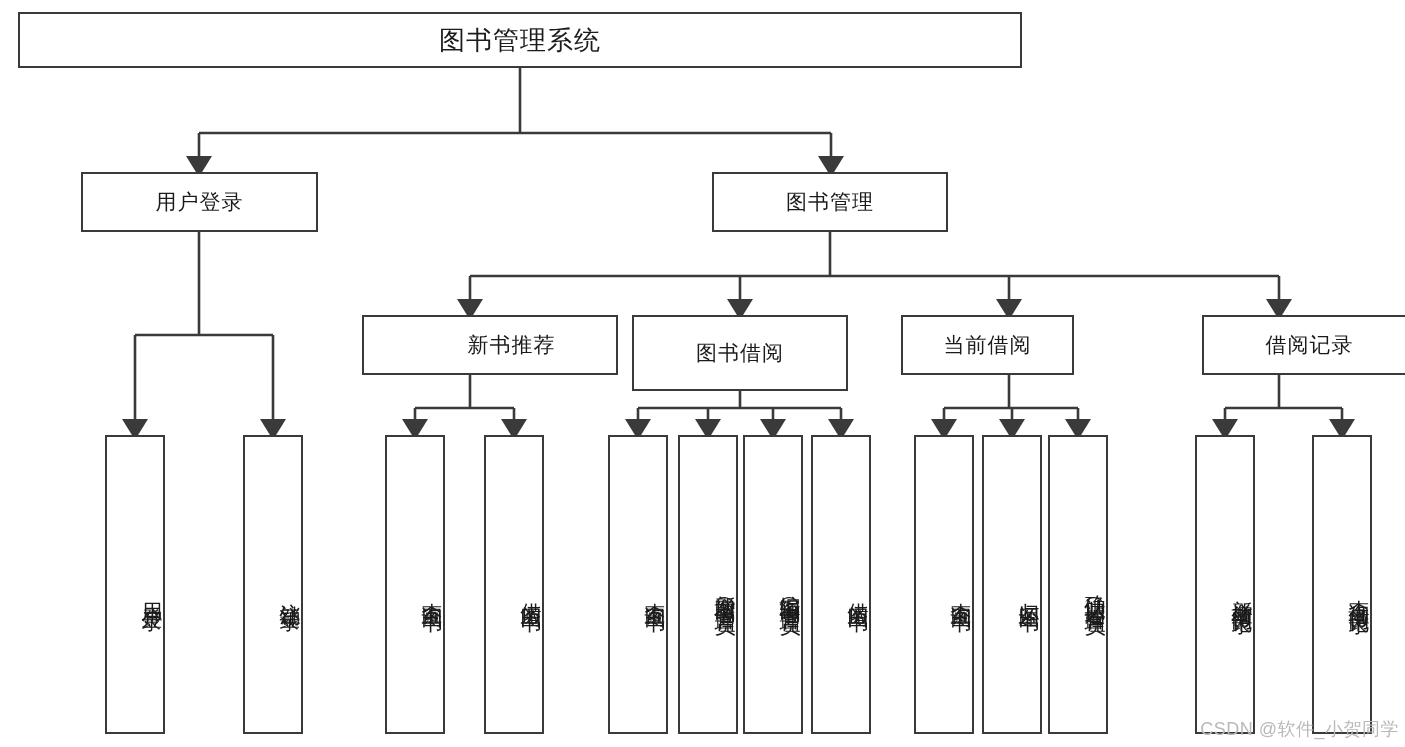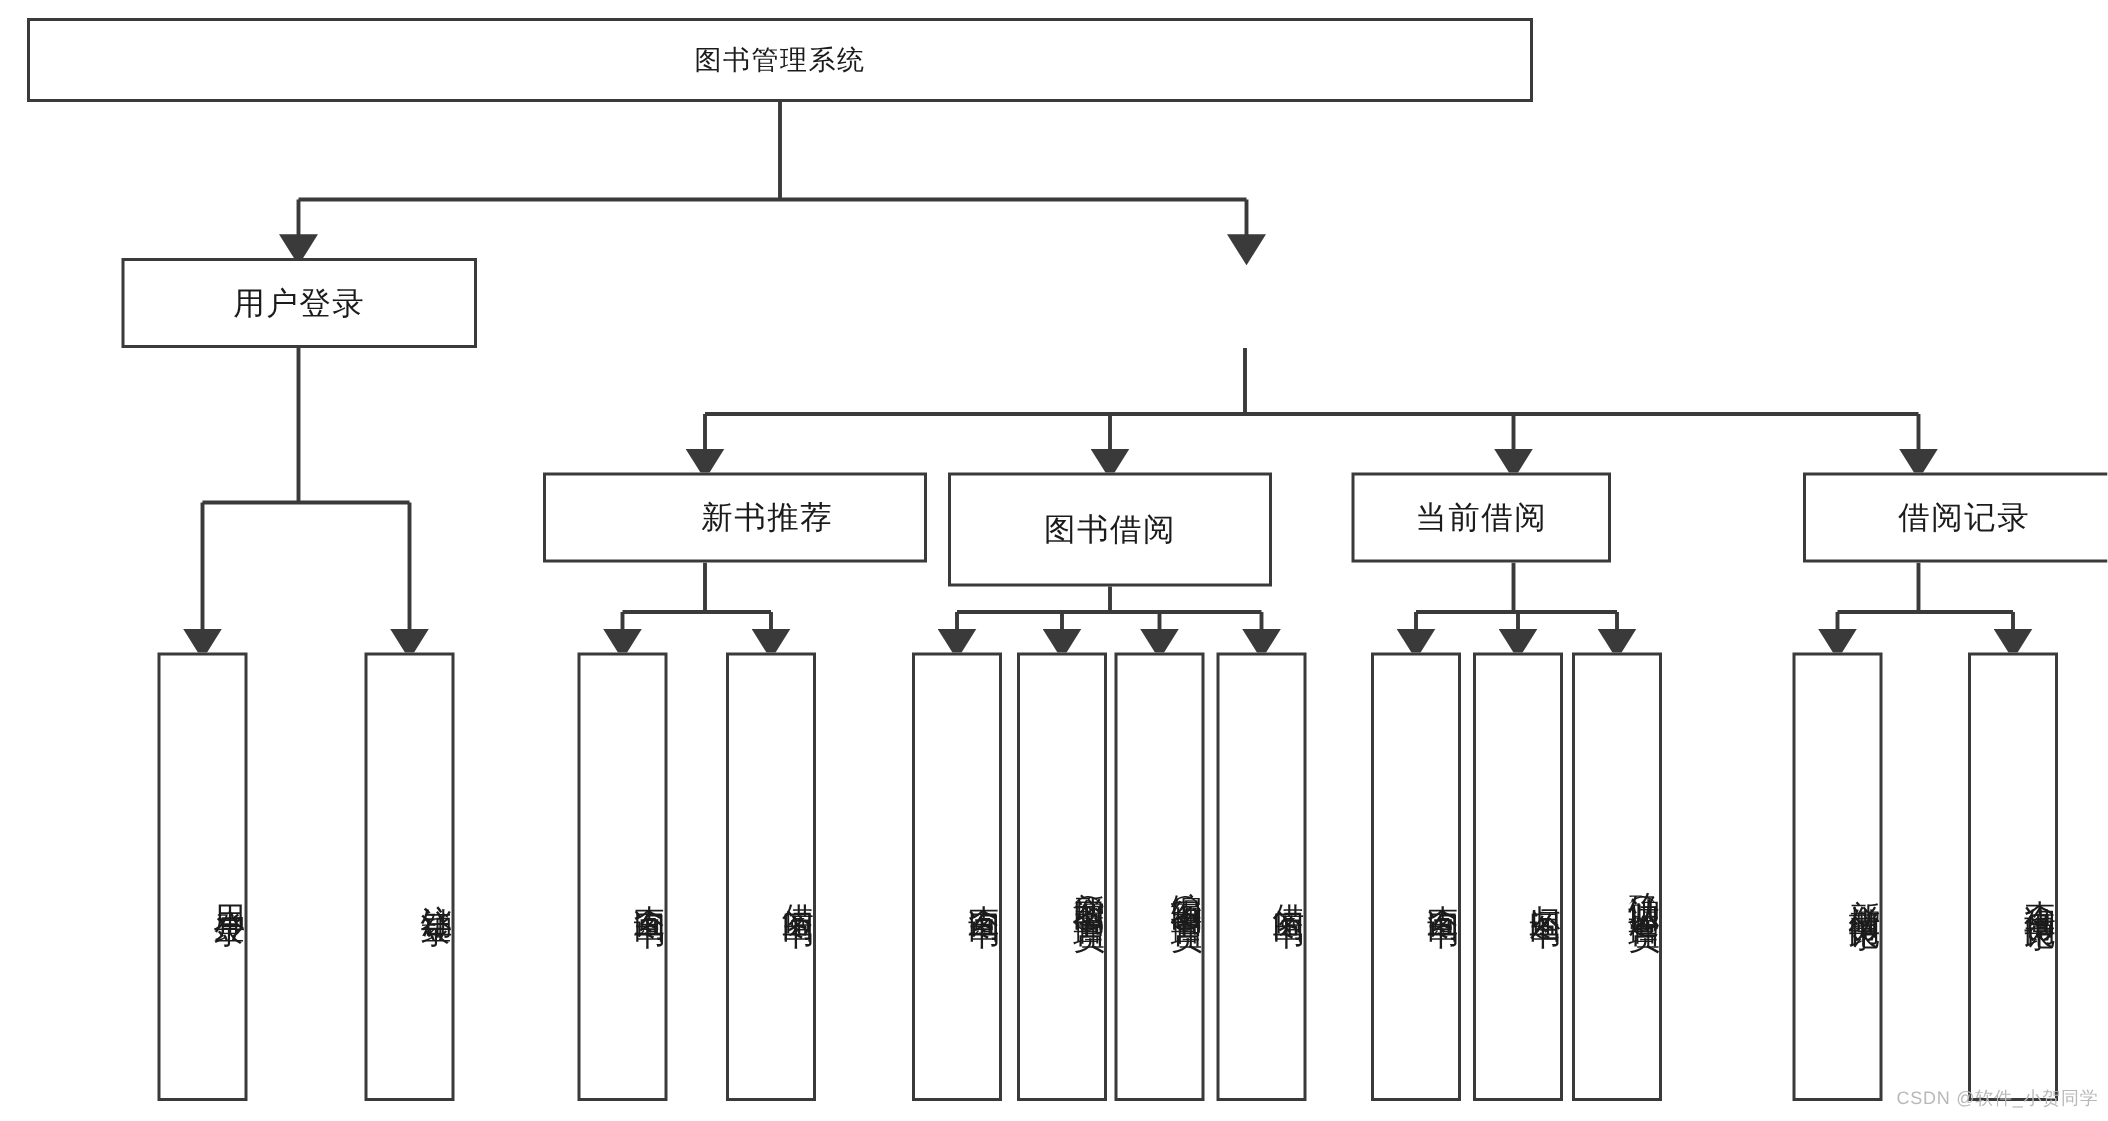--- a/index.html
+++ b/index.html
@@ -33,41 +33,41 @@
     display: flex;
     align-items: center;
     justify-content: center;
     color: #1b1b1b;
   }
   .node.horiz {
     font-size: 21px;
     letter-spacing: 1px;
   }
   .node.title {
-    font-size: 18px;
+    font-size: 26px;
   }
   .node.vert {
     writing-mode: vertical-rl;
     text-orientation: upright;
     font-size: 21px;
     letter-spacing: 3px;
     padding-top: 14px;
     align-items: flex-start;
     justify-content: center;
     line-height: 1;
   }
   .node.vert span {
     writing-mode: vertical-rl;
     text-orientation: upright;
   }
   .watermark {
     position: absolute;
     right: 6px;
     bottom: 6px;
-    font-size: 12px;
+    font-size: 18px;
     color: #b9b9b9;
     letter-spacing: 0.5px;
     white-space: nowrap;
   }
 </style>
 </head>
 <body>
 
 <div id="canvas">
 
@@ -121,20 +121,23 @@
     </g>
   </svg>
 
   <div class="node horiz title" style="left:18px; top:12px; width:1004px; height:56px;">
     <span>图书管理系统</span>
   </div>
 
   <div class="node horiz" style="left:81px; top:172px; width:237px; height:60px;">
     <span>用户登录</span>
   </div>
+  <div class="node horiz" style="left:712px; top:172px; width:236px; height:60px;">
+    <span>图书管理</span>
+  </div>
 
   <div class="node horiz" style="left:362px; top:315px; width:256px; height:60px;padding-left:43px;">
     <span>新书推荐</span>
   </div>
   <div class="node horiz" style="left:632px; top:315px; width:216px; height:76px;">
     <span>图书借阅</span>
   </div>
   <div class="node horiz" style="left:901px; top:315px; width:173px; height:60px;">
     <span>当前借阅</span>
   </div>

